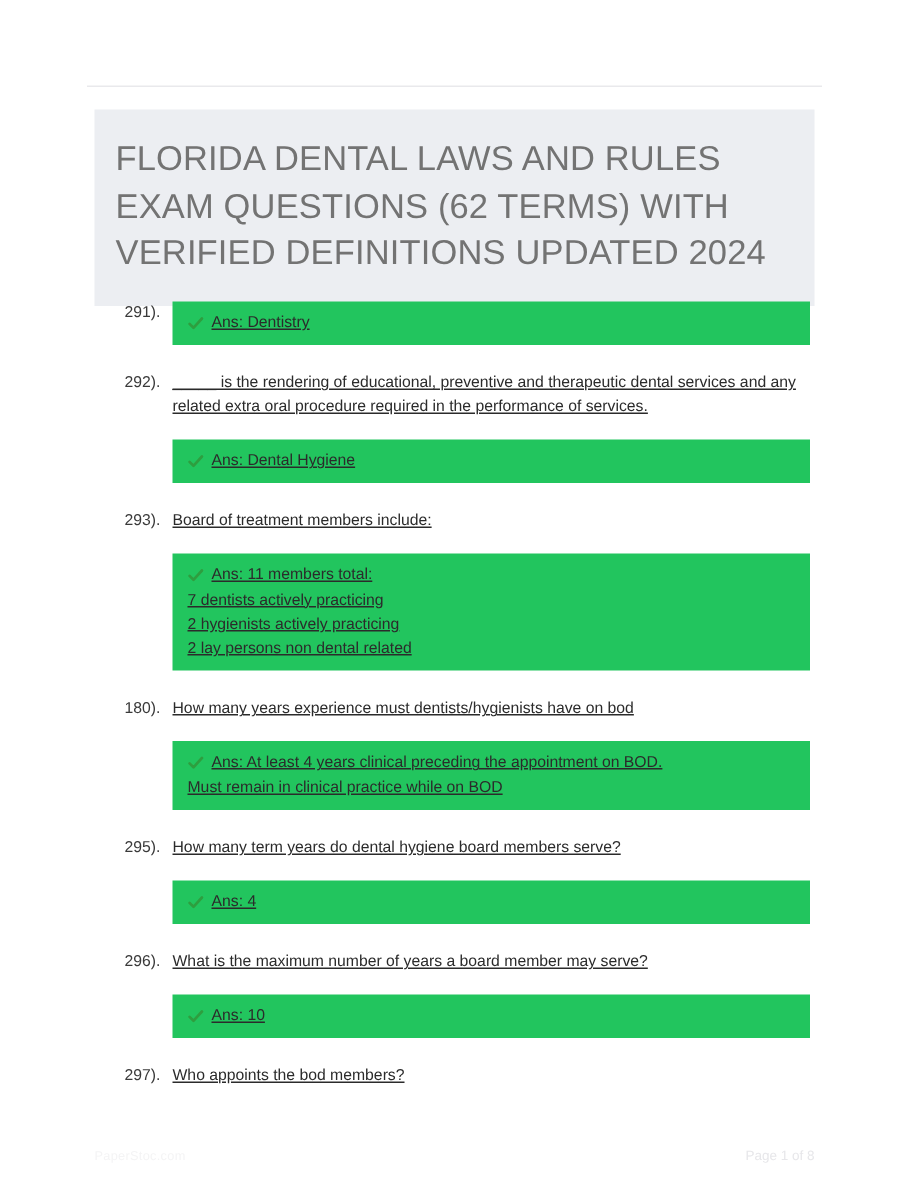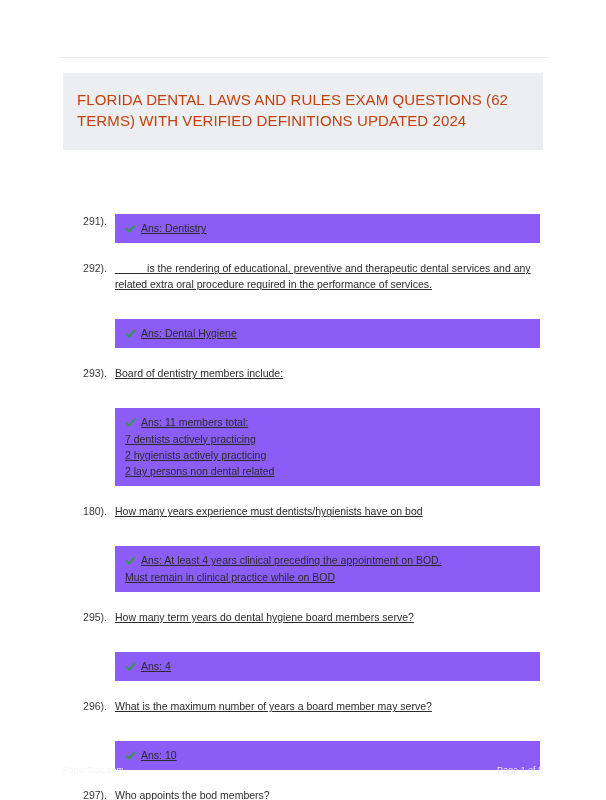--- a/index.html
+++ b/index.html
@@ -36,25 +36,25 @@
     position: absolute;
     top: 73px;
     left: 63px;
     width: 480px;
     box-sizing: border-box;
     background: #eceef2;
     padding: 17px 14px 19px 14px;
   }
   .title-band h1 {
     margin: 0;
-    font-size: 15px;
+    font-size: 23px;
     line-height: 1.38;
     font-weight: 400;
     letter-spacing: 0.1px;
-    color: #c2410c;
+    color: #737373;
     font-family: "Liberation Sans", sans-serif;
   }
 
   .qlist {
     position: absolute;
     top: 188px;
     left: 0;
     width: 606px;
     text-decoration: underline;
   }
@@ -80,22 +80,22 @@
 
   .q-text {
     font-size: 10.5px;
     line-height: 1.52;
     color: #2b2b2b;
     margin: 0;
     font-family: "Liberation Sans", sans-serif;
   }
 
   .ans-box {
-    background: #8b5cf6;
-    margin-top: 26px;
+    background: #22c55e;
+    margin-top: 13px;
     padding: 6px 10px 7px 10px;
     box-sizing: border-box;
   }
 
   .ans-line {
     font-size: 10.5px;
     line-height: 1.55;
     color: #2b2b2b;
     white-space: pre-wrap;
     font-family: "Liberation Sans", sans-serif;
@@ -163,21 +163,21 @@
         <div class="q-num">292).</div>
         <p class="q-text">_____ is the rendering of educational, preventive and therapeutic dental services and any related extra oral procedure required in the performance of services.</p>
         <div class="ans-box">
           <div class="ans-line first"><span class="check-icon"><svg viewBox="0 0 16 16" width="11" height="11" xmlns="http://www.w3.org/2000/svg">
                 <path d="M2 8.6 L5.8 12.4 L14 3.4" fill="none" stroke="#2e9e3f" stroke-width="2.6" stroke-linecap="round" stroke-linejoin="round"></path>
               </svg></span><span>Ans: Dental Hygiene</span></div>
         </div>
       </div>
       <div class="q-item">
         <div class="q-num">293).</div>
-        <p class="q-text">Board of dentistry members include:</p>
+        <p class="q-text">Board of treatment members include:</p>
         <div class="ans-box">
           <div class="ans-line first"><span class="check-icon"><svg viewBox="0 0 16 16" width="11" height="11" xmlns="http://www.w3.org/2000/svg">
                 <path d="M2 8.6 L5.8 12.4 L14 3.4" fill="none" stroke="#2e9e3f" stroke-width="2.6" stroke-linecap="round" stroke-linejoin="round"></path>
               </svg></span><span>Ans: 11 members total:</span></div>
           <div class="ans-line">7 dentists actively practicing
 2 hygienists actively practicing
 2 lay persons non dental related</div>
         </div>
       </div>
       <div class="q-item">

